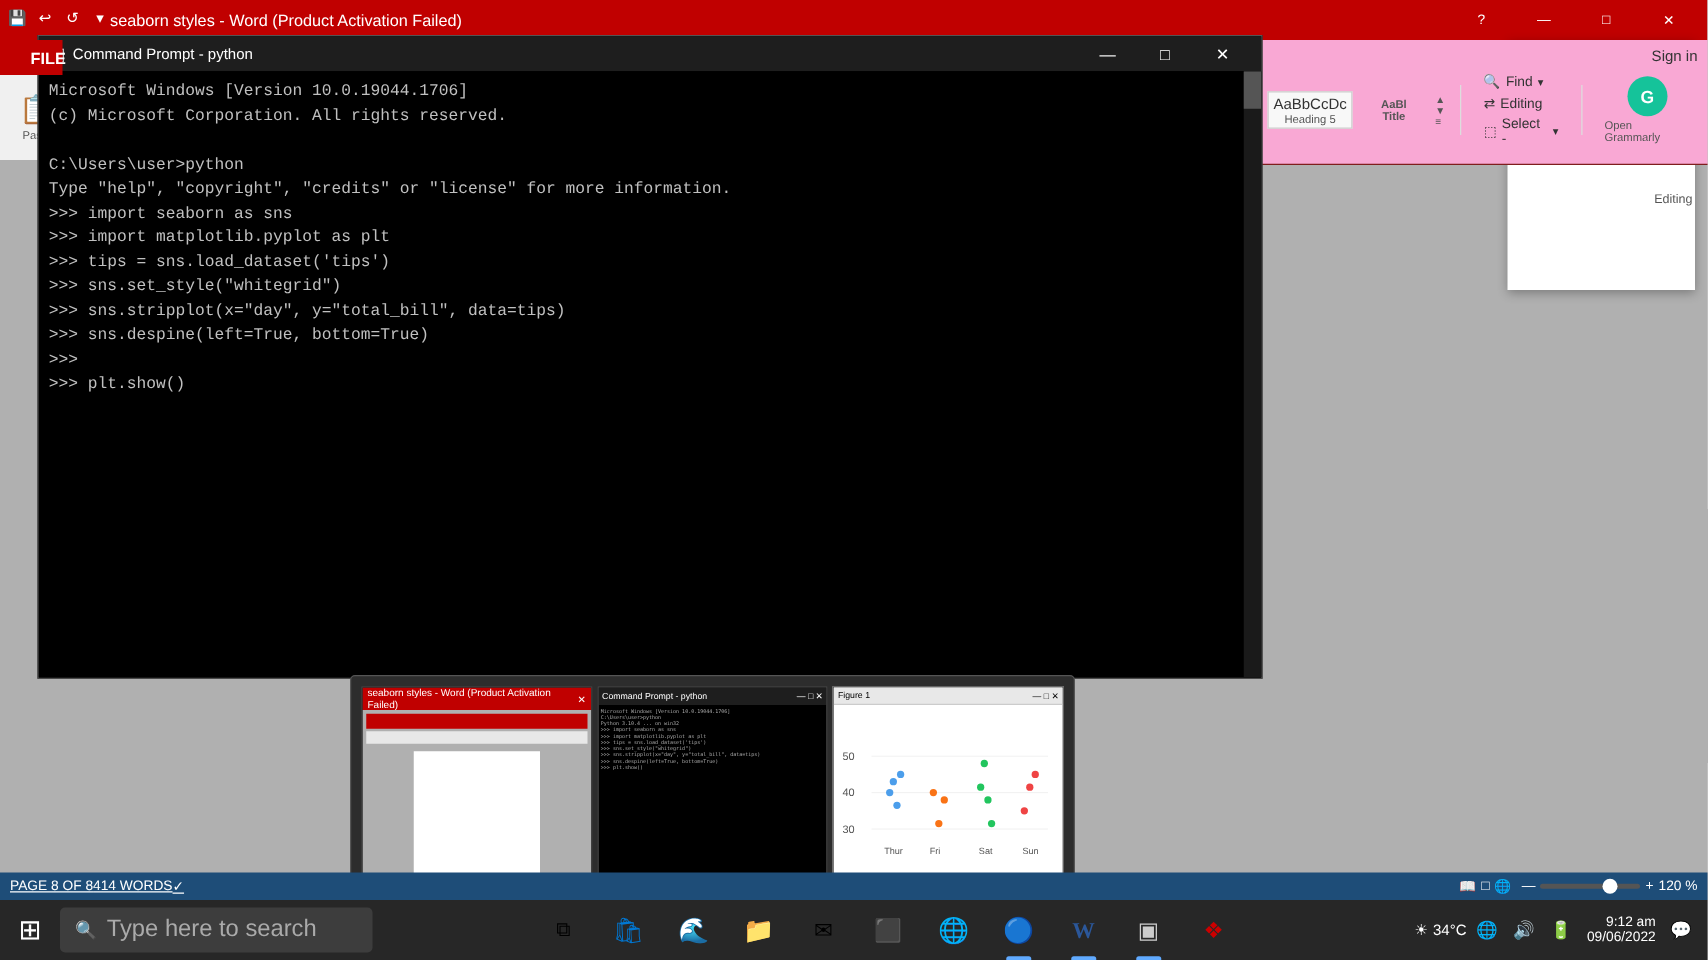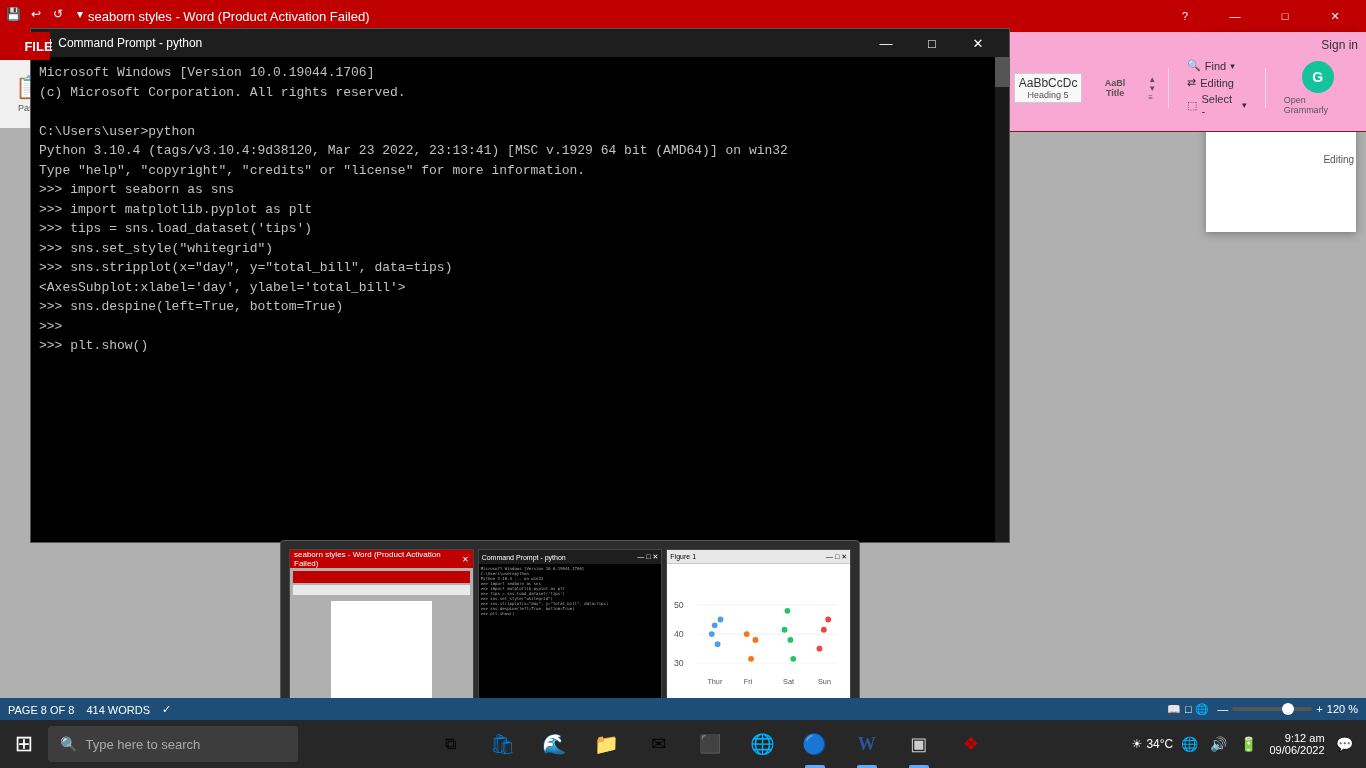--- a/index.html
+++ b/index.html
@@ -219,21 +219,21 @@
       align-items: center;
       background: rgba(255,255,255,0.1);
       border-radius: 4px;
       padding: 4px 12px;
       gap: 8px;
       min-width: 250px;
       height: 36px;
       cursor: text;
     }
     .taskbar-search-icon { color: #aaa; font-size: 14px; }
-    .taskbar-search-text { color: #aaa; font-size: 13px; }
+    .taskbar-search-text { color: #aaa; font-size: 19px; }
     .taskbar-apps {
       display: flex;
       align-items: center;
       flex: 1;
       justify-content: center;
       gap: 4px;
     }
     .taskbar-app {
       width: 48px; height: 48px;
       display: flex; align-items: center; justify-content: center;
@@ -360,21 +360,21 @@
       height: 22px;
       background: #1e4d78;
       display: flex;
       align-items: center;
       justify-content: space-between;
       padding: 0 8px;
       font-size: 11px;
       color: #fff;
       z-index: 5;
     }
-    .status-left { display: flex; align-items: flex-end; gap: 12px; }
+    .status-left { display: flex; align-items: center; gap: 0; text-decoration: underline; }
     .status-right { display: flex; align-items: center; gap: 8px; }
     .zoom-bar {
       display: flex; align-items: center; gap: 4px;
     }
     .zoom-slider {
       width: 80px; height: 4px; background: #555; border-radius: 2px;
       position: relative; cursor: pointer;
     }
     .zoom-thumb {
       position: absolute;
@@ -518,28 +518,26 @@
       <div class="cmd-btn">—</div>
       <div class="cmd-btn">□</div>
       <div class="cmd-btn close">✕</div>
     </div>
   </div>
   <div class="cmd-content">
     <div class="cmd-line">Microsoft Windows [Version 10.0.19044.1706]</div>
     <div class="cmd-line">(c) Microsoft Corporation. All rights reserved.</div>
     <div class="cmd-line">&nbsp;</div>
     <div class="cmd-line">C:\Users\user&gt;python</div>
-    <div class="cmd-line">Python 3.10.4 (tags/v3.10.4:9d38120, Mar 23 2022, 23:13:41) [MSC v.1929 64 bit (AMD64)] on win32</div>
     <div class="cmd-line">Type "help", "copyright", "credits" or "license" for more information.</div>
     <div class="cmd-line">&gt;&gt;&gt; import seaborn as sns</div>
     <div class="cmd-line">&gt;&gt;&gt; import matplotlib.pyplot as plt</div>
     <div class="cmd-line">&gt;&gt;&gt; tips = sns.load_dataset('tips')</div>
     <div class="cmd-line">&gt;&gt;&gt; sns.set_style("whitegrid")</div>
     <div class="cmd-line">&gt;&gt;&gt; sns.stripplot(x="day", y="total_bill", data=tips)</div>
-    <div class="cmd-line">&lt;AxesSubplot:xlabel='day', ylabel='total_bill'&gt;</div>
     <div class="cmd-line">&gt;&gt;&gt; sns.despine(left=True, bottom=True)</div>
     <div class="cmd-line">&gt;&gt;&gt; </div>
     <div class="cmd-line">&gt;&gt;&gt; plt.show()</div>
     <div class="cmd-scrollbar">
       <div class="cmd-scrollbar-thumb"></div>
     </div>
   </div>
 </div>
 
 <div class="status-bar">

